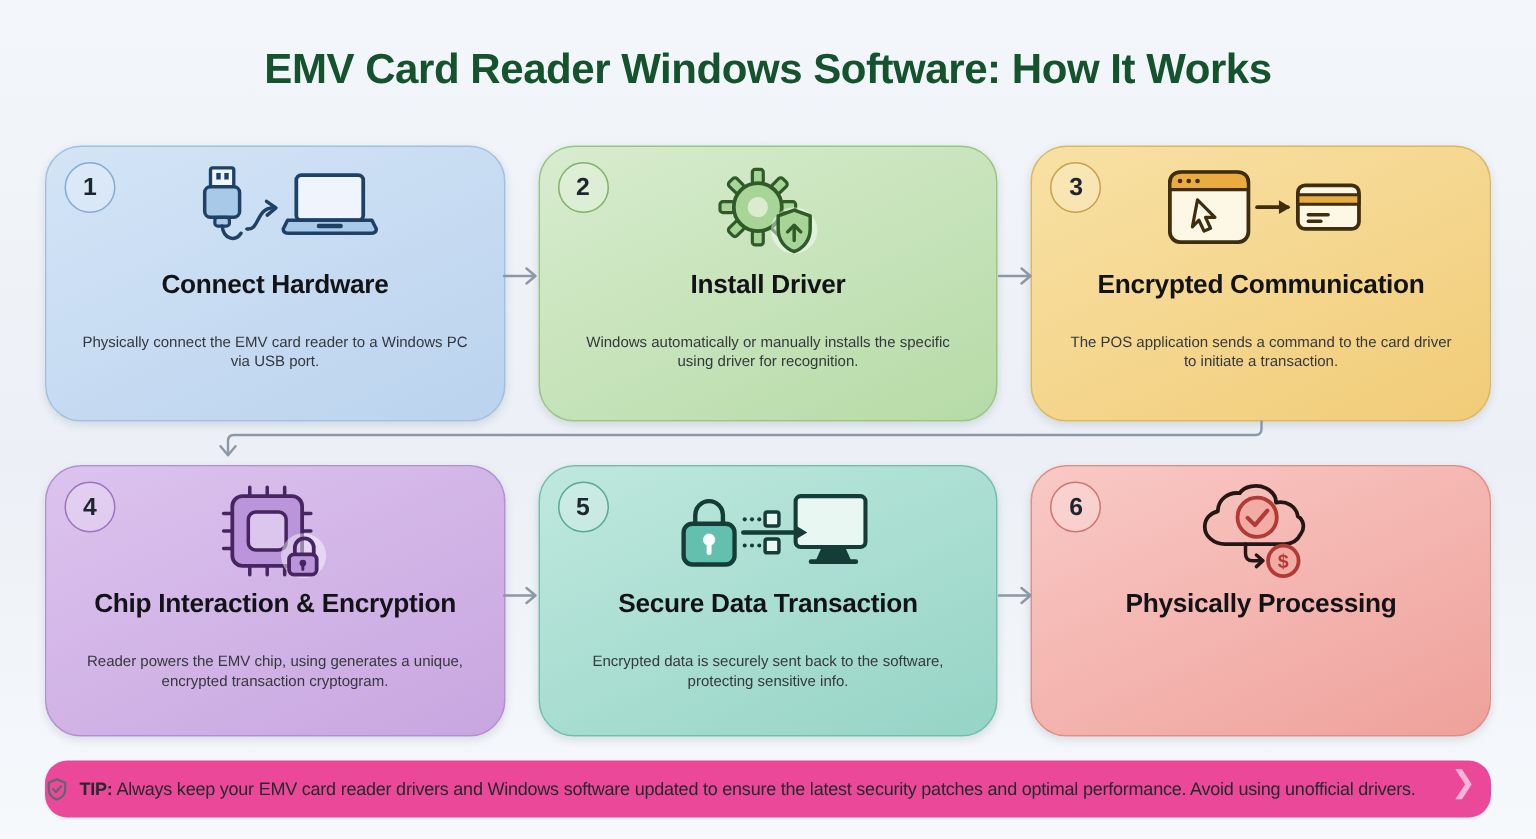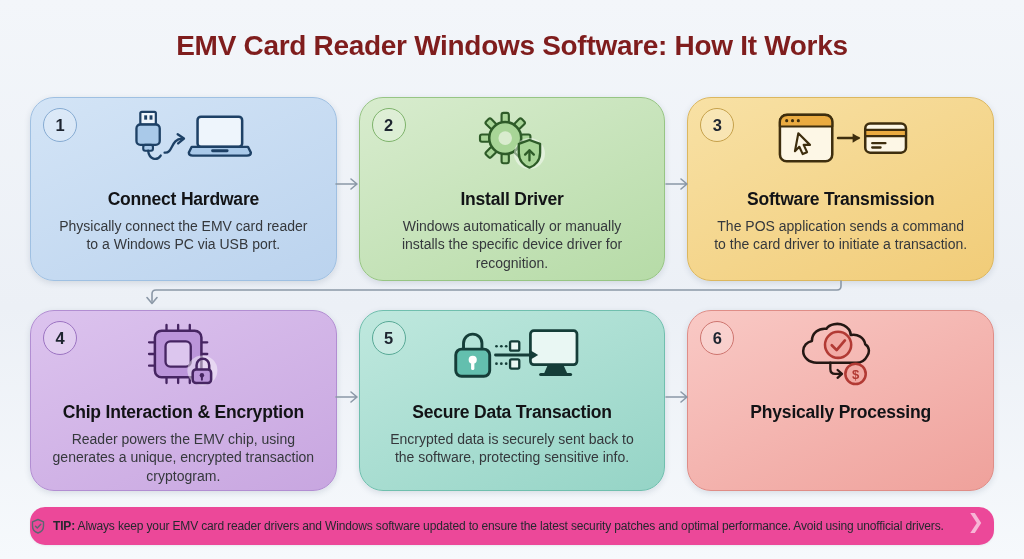--- a/index.html
+++ b/index.html
@@ -5,21 +5,21 @@
   * { margin: 0; padding: 0; box-sizing: border-box; }
   html, body { width: 1024px; height: 559px; overflow: hidden; }
   body {
     position: relative;
     font-family: "Liberation Sans", "DejaVu Sans", sans-serif;
     background: linear-gradient(180deg, #f3f6fa 0%, #ecf0f6 55%, #f6f9fc 100%);
   }
   .main-title {
     position: absolute; top: 30px; left: 0; width: 100%;
     text-align: center; font-size: 28px; font-weight: bold;
-    color: #7f1d1d; letter-spacing: -0.3px;
+    color: #14532d; letter-spacing: -0.3px;
   }
   .row {
     position: absolute; left: 30px; right: 30px;
     display: flex; gap: 22px;
   }
   .row-1 { top: 97px; height: 184px; }
   .row-2 { top: 310px; height: 181px; }
   .card {
     position: relative; flex: 1 1 0;
     border-radius: 24px;
@@ -45,26 +45,26 @@
   .ic-st   { stroke: var(--icon-stroke); fill: none; }
   .ic-stf  { stroke: var(--icon-stroke); fill: var(--icon-fill); }
   .ic-stf2 { stroke: var(--icon-stroke); fill: var(--icon-fill-light); }
   .ic-fill { fill: var(--icon-stroke); stroke: none; }
   .ic-halo { fill: rgba(255,255,255,0.45); stroke: none; }
   .ic-white{ fill: #ffffff; stroke: none; }
   .ic-acc-st { stroke: var(--icon-accent, var(--icon-stroke)); fill: var(--icon-fill); }
   .ic-acc-line { stroke: var(--icon-accent, var(--icon-stroke)); fill: none; }
   .ic-acc-txt { fill: var(--icon-accent, var(--icon-stroke)); font-weight: bold; font-size: 13.5px; font-family: "Liberation Sans", sans-serif; }
   .card-title {
-    margin-top: 14px; font-size: 17.5px; font-weight: bold;
+    margin-top: 4px; font-size: 17.5px; font-weight: bold;
     color: #121316; letter-spacing: -0.2px; text-align: center;
   }
   .card-desc {
-    margin-top: 7px; max-width: 262px; text-align: center;
-    font-size: 14px; line-height: 1.32; color: #35383c;
+    margin-top: 22px; max-width: 262px; text-align: center;
+    font-size: 10px; line-height: 1.32; color: #35383c;
   }
   .connector-layer {
     position: absolute; top: 0; left: 0; width: 1024px; height: 559px;
     pointer-events: none;
   }
   .connector-layer path { stroke: #8b98a7; stroke-width: 1.6; fill: none; stroke-linecap: round; stroke-linejoin: round; }
   .tip-bar {
     position: absolute; left: 30px; right: 30px; top: 507px; height: 38px;
     background: #ec4899; border-radius: 15px;
     display: flex; align-items: center; justify-content: flex-start; gap: 7px;
@@ -121,42 +121,42 @@
         </g>
         <circle class="ic-stf" cx="68" cy="30" r="16.5" stroke-width="2.6"></circle>
         <circle class="ic-stf2" cx="68" cy="30" r="7" stroke-width="0"></circle>
         <circle class="ic-halo" cx="93" cy="46" r="16"></circle>
         <path class="ic-stf" d="M93 32 L104 36 V45 C104 53 99 58.5 93 60.5 C87 58.5 82 53 82 45 V36 Z" stroke-width="2.4"></path>
         <path class="ic-st" d="M93 53 V43" stroke-width="2.4"></path>
         <path class="ic-st" d="M88.5 47 L93 42.5 L97.5 47" stroke-width="2.4"></path>
       </svg>
     </div>
     <div class="card-title">Install Driver</div>
-    <div class="card-desc">Windows automatically or manually installs the specific device driver for recognition.</div>
+    <div class="card-desc">Windows automatically or manually installs the specific using driver for recognition.</div>
   </div>
 
   <div class="card" style="--bg-top: #f8e1a5; --bg-bottom: #f1cc78; --border: #dcb75f; --badge-border: #c6a14b; --icon-stroke: #3e2e0e; --icon-fill: #eaab41; --icon-fill-light: #fdf7e6;">
     <div class="badge">3</div>
     <div class="icon-wrap">
       <svg class="icon-svg" width="150" height="64" viewBox="0 0 150 66">
         <rect class="ic-stf2" x="12" y="6" width="54" height="48" rx="7" stroke-width="2.6"></rect>
         <path class="ic-stf" d="M12 14 Q12 6 20 6 H58 Q66 6 66 14 V18 H12 Z" stroke-width="2.2"></path>
         <circle class="ic-fill" cx="19" cy="12" r="1.6"></circle>
         <circle class="ic-fill" cx="25" cy="12" r="1.6"></circle>
         <circle class="ic-fill" cx="31" cy="12" r="1.6"></circle>
         <path class="ic-stf2" d="M31 25 L43 37 H36.5 L40 44.5 L35.5 46.5 L32 39 L27.5 43.5 Z" stroke-width="2.2"></path>
         <path class="ic-st" d="M72 30 H93" stroke-width="2.6"></path>
         <path class="ic-fill" d="M95 30 L87 25.2 V34.8 Z"></path>
         <rect class="ic-stf2" x="100" y="15" width="42" height="30" rx="5" stroke-width="2.6"></rect>
         <rect class="ic-stf" x="100" y="21.5" width="42" height="6.5" stroke-width="2.2"></rect>
         <rect class="ic-fill" x="106" y="34" width="16" height="2.4" rx="1.2"></rect>
         <rect class="ic-fill" x="106" y="38.5" width="11" height="2.4" rx="1.2"></rect>
       </svg>
     </div>
-    <div class="card-title">Software Transmission</div>
+    <div class="card-title">Encrypted Communication</div>
     <div class="card-desc">The POS application sends a command to the card driver to initiate a transaction.</div>
   </div>
 
 </div>
 
 <div class="row row-2">
 
   <div class="card" style="--bg-top: #dcc3ee; --bg-bottom: #c8a6e0; --border: #b28ed2; --badge-border: #9c74c2; --icon-stroke: #462562; --icon-fill: #bb95da; --icon-fill-light: #dcc6ee;">
     <div class="badge">4</div>
     <div class="icon-wrap">

